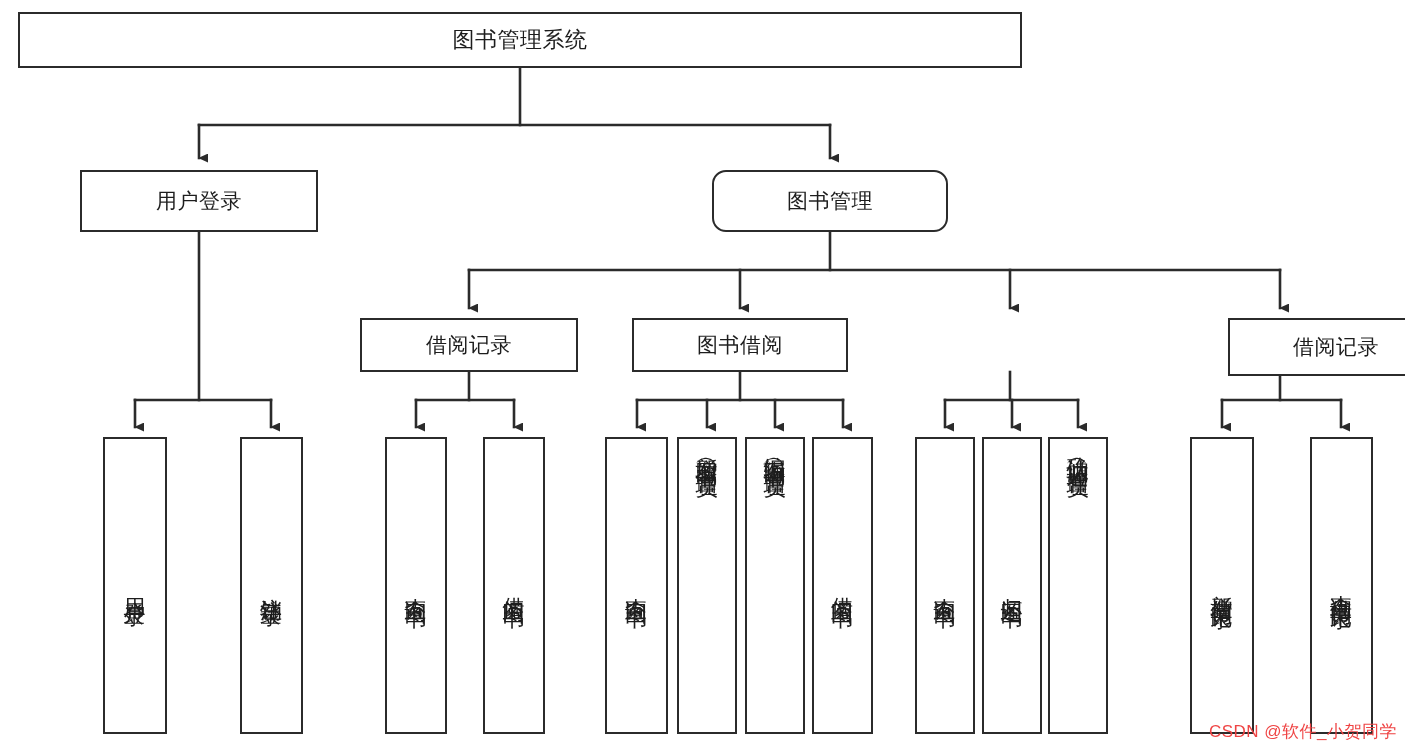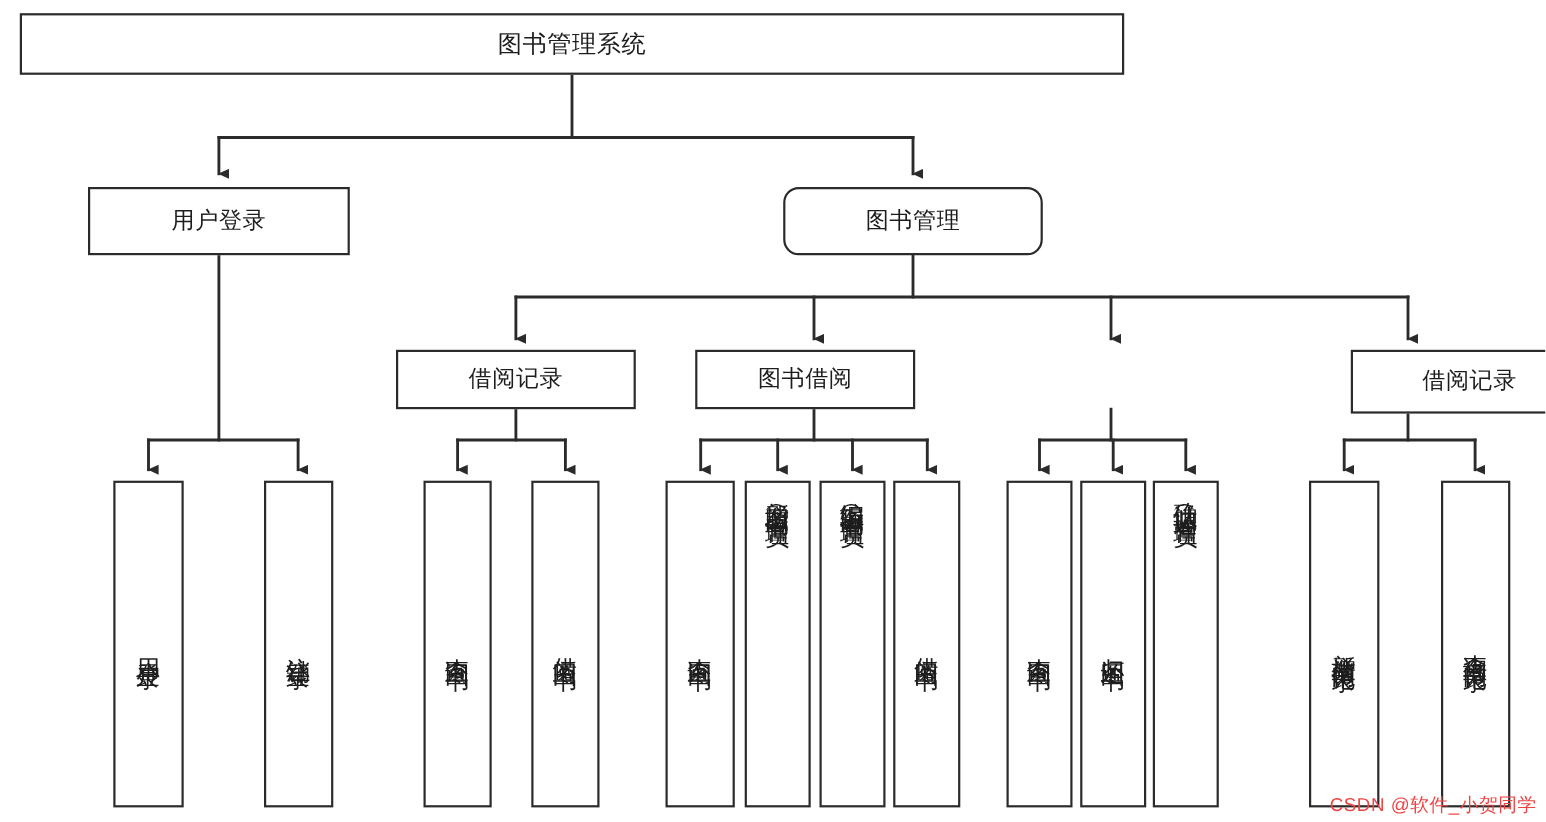--- a/index.html
+++ b/index.html
@@ -141,21 +141,21 @@
   </div>
 
   <div class="node horiz" style="left:712px; top:170px; width:236px; height:62px;border-radius:14px;">
     <span class="node-label">图书管理</span>
   </div>
 
   <div class="node horiz" style="left:360px; top:318px; width:218px; height:54px;">
     <span class="node-label">借阅记录</span>
   </div>
 
-  <div class="node horiz" style="left:632px; top:318px; width:200px; height:54px;">
+  <div class="node horiz" style="left:632px; top:318px; width:216px; height:54px;">
     <span class="node-label">图书借阅</span>
   </div>
 
 
   <div class="node horiz" style="left:1228px; top:318px; width:216px; height:58px;">
     <span class="node-label">借阅记录</span>
   </div>
 
   <div class="node vert centered" style="left:103px; top:437px; width:64px; height:297px;">
     <span class="node-label">用户登录</span>

